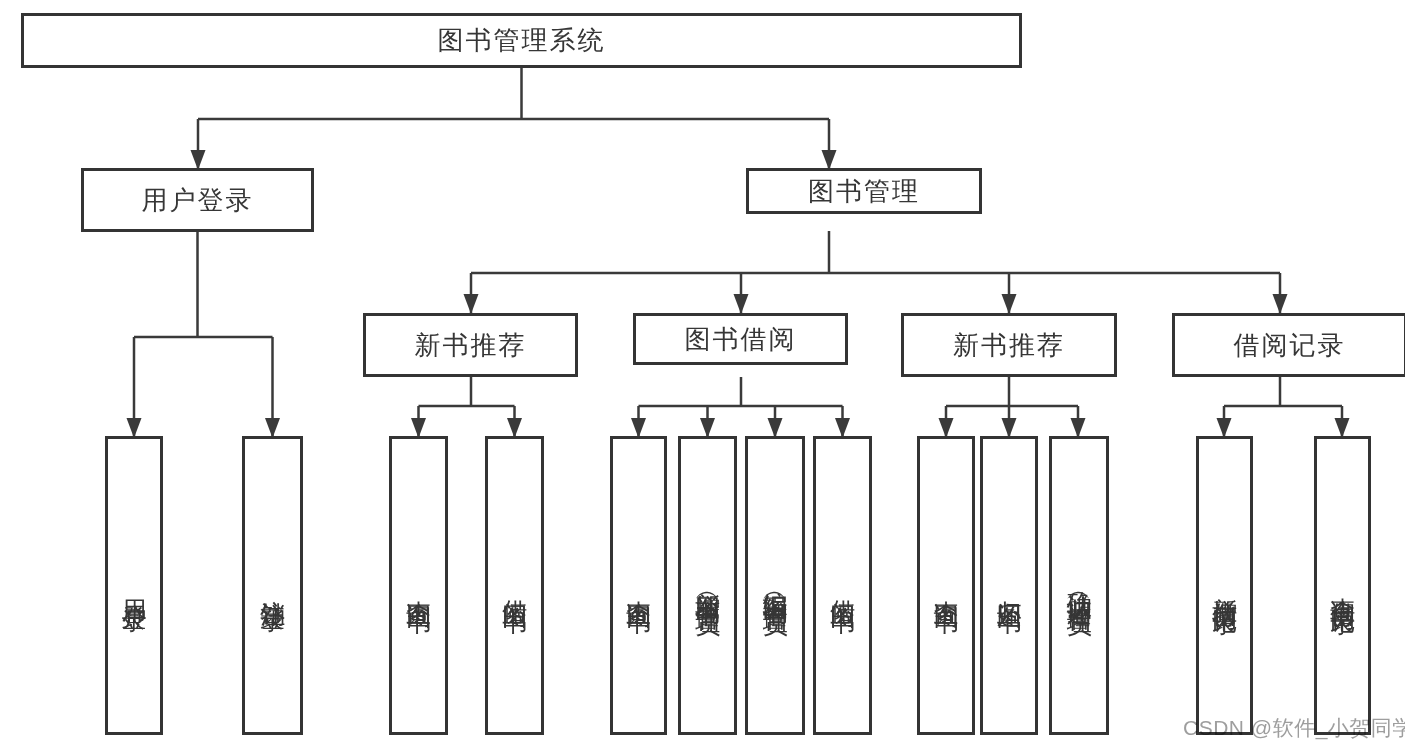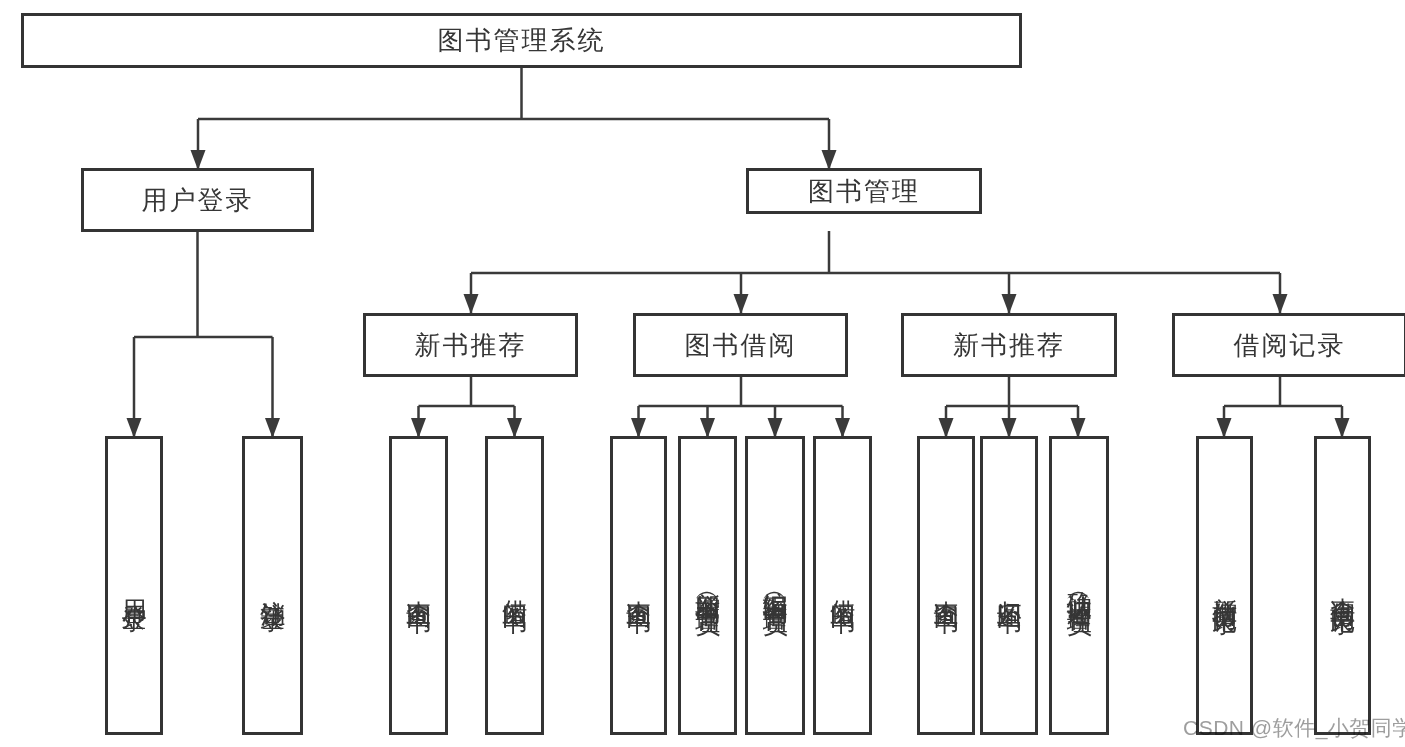--- a/index.html
+++ b/index.html
@@ -101,21 +101,21 @@
   <div class="box h" style="left:81px;top:168px;width:233px;height:64px">
     <span class="label">用户登录</span>
   </div>
   <div class="box h" style="left:746px;top:168px;width:236px;height:46px">
     <span class="label">图书管理</span>
   </div>
 
   <div class="box h" style="left:363px;top:313px;width:215px;height:64px">
     <span class="label">新书推荐</span>
   </div>
-  <div class="box h" style="left:633px;top:313px;width:215px;height:64px">
+  <div class="box h" style="left:633px;top:313px;width:215px;height:52px">
     <span class="label">图书借阅</span>
   </div>
   <div class="box h" style="left:901px;top:313px;width:216px;height:64px">
     <span class="label">新书推荐</span>
   </div>
   <div class="box h" style="left:1172px;top:313px;width:235px;height:64px">
     <span class="label">借阅记录</span>
   </div>
 
   <div class="box v" style="left:105px;top:436px;width:58px;height:299px">

